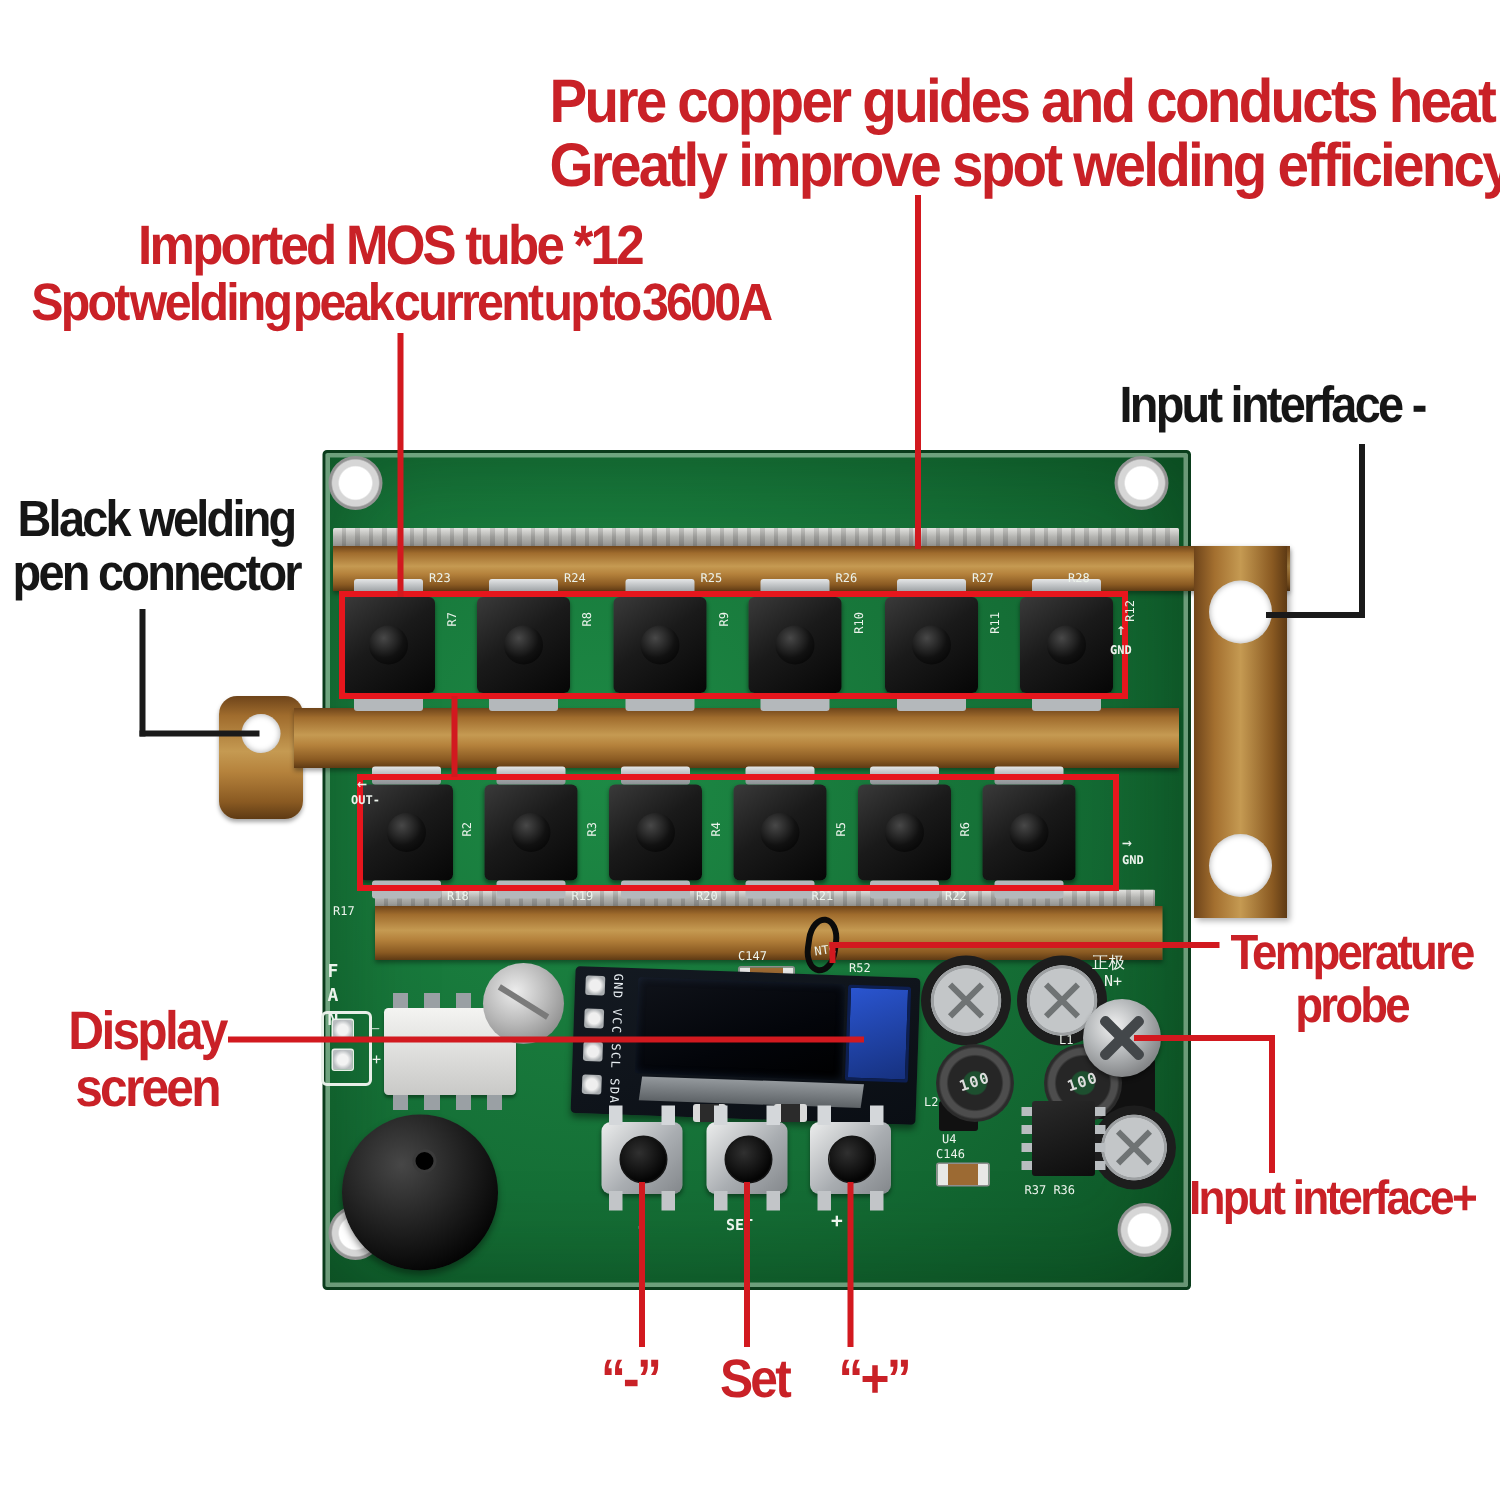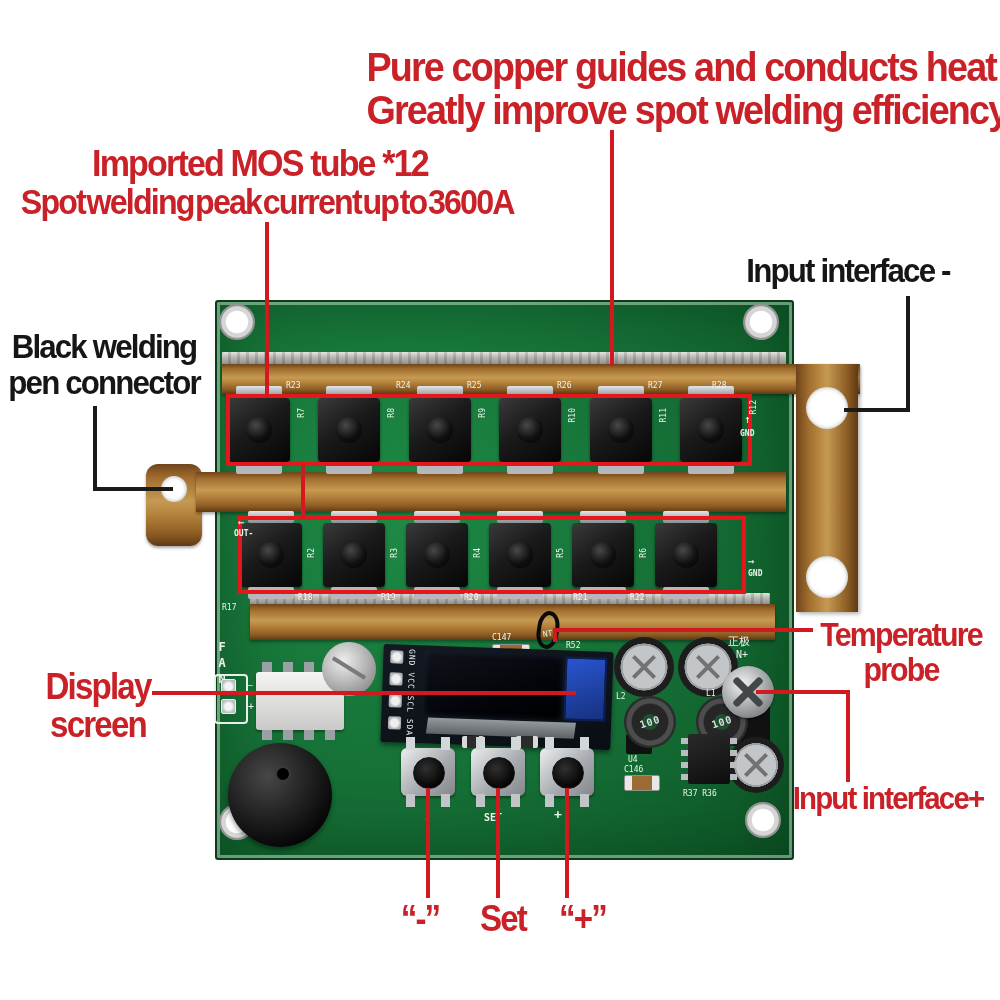--- a/index.html
+++ b/index.html
@@ -147,38 +147,38 @@
   <div class="mos" style="left:323px;top:523px"></div>
   <div class="mos" style="left:406px;top:523px"></div>
   <div class="mos" style="left:489px;top:523px"></div>
   <div class="mos" style="left:572px;top:523px"></div>
   <div class="mos" style="left:655px;top:523px"></div>
 
   <div class="mosbox" style="left:226px;top:394px;width:518px;height:64px"></div>
   <div class="mosbox" style="left:238px;top:516px;width:500px;height:70px"></div>
 
   <span class="silk" style="left:286px;top:382px">R23</span>
-  <span class="silk" style="left:396px;top:382px">R24</span>
+  <span class="silk" style="left:376px;top:382px">R24</span>
   <span class="silk" style="left:467px;top:382px">R25</span>
   <span class="silk" style="left:557px;top:382px">R26</span>
   <span class="silk" style="left:648px;top:382px">R27</span>
   <span class="silk" style="left:712px;top:382px">R28</span>
   <span class="silk vsilk" style="left:298px;top:408px">R7</span>
   <span class="silk vsilk" style="left:388px;top:408px">R8</span>
   <span class="silk vsilk" style="left:479px;top:408px">R9</span>
   <span class="silk vsilk" style="left:569px;top:408px">R10</span>
   <span class="silk vsilk" style="left:660px;top:408px">R11</span>
   <span class="silk vsilk" style="left:750px;top:400px">R12</span>
   <span class="silk" style="left:744px;top:414px;font-size:11px">↑</span>
   <span class="silk" style="left:740px;top:430px;font-weight:bold">GND</span>
 
   <span class="silk" style="left:298px;top:594px">R18</span>
   <span class="silk" style="left:381px;top:594px">R19</span>
   <span class="silk" style="left:464px;top:594px">R20</span>
-  <span class="silk" style="left:573px;top:594px">R21</span>
+  <span class="silk" style="left:541px;top:594px">R21</span>
   <span class="silk" style="left:630px;top:594px">R22</span>
   <span class="silk vsilk" style="left:308px;top:548px">R2</span>
   <span class="silk vsilk" style="left:391px;top:548px">R3</span>
   <span class="silk vsilk" style="left:474px;top:548px">R4</span>
   <span class="silk vsilk" style="left:557px;top:548px">R5</span>
   <span class="silk vsilk" style="left:640px;top:548px">R6</span>
   <span class="silk" style="left:748px;top:556px;font-size:11px">→</span>
   <span class="silk" style="left:748px;top:570px;font-weight:bold">GND</span>
   <span class="silk" style="left:238px;top:517px;font-size:11px">←</span>
   <span class="silk" style="left:234px;top:530px;font-weight:bold">OUT-</span>
@@ -220,21 +220,21 @@
   <div class="btn" style="left:401px;top:748px"></div>
   <div class="btn" style="left:471px;top:748px"></div>
   <div class="btn" style="left:540px;top:748px"></div>
   <span class="silk" style="left:424px;top:812px;font-size:13px;font-weight:bold">-</span>
   <span class="silk" style="left:484px;top:813px;font-size:10px;font-weight:bold">SET</span>
   <span class="silk" style="left:554px;top:808px;font-size:13px;font-weight:bold">+</span>
 
   <div class="cap" style="left:614px;top:637px;width:60px;height:60px"></div>
   <div class="cap" style="left:678px;top:637px;width:60px;height:60px"></div>
   <div class="cap" style="left:728px;top:737px;width:56px;height:56px"></div>
-  <span class="silk" style="left:616px;top:693px">L2</span>
+  <span class="silk" style="left:616px;top:731px">L2</span>
   <span class="silk" style="left:706px;top:690px">L1</span>
   <div class="ind" style="left:624px;top:696px">
     <span>100</span>
   </div>
   <div class="ind" style="left:696px;top:696px">
     <span>100</span>
   </div>
   <span class="silk" style="left:728px;top:636px;font-size:11px">正极</span>
   <span class="silk" style="left:736px;top:650px;font-size:10px">N+</span>
   <div class="ubase" style="left:726px;top:706px;width:44px;height:40px"></div>

